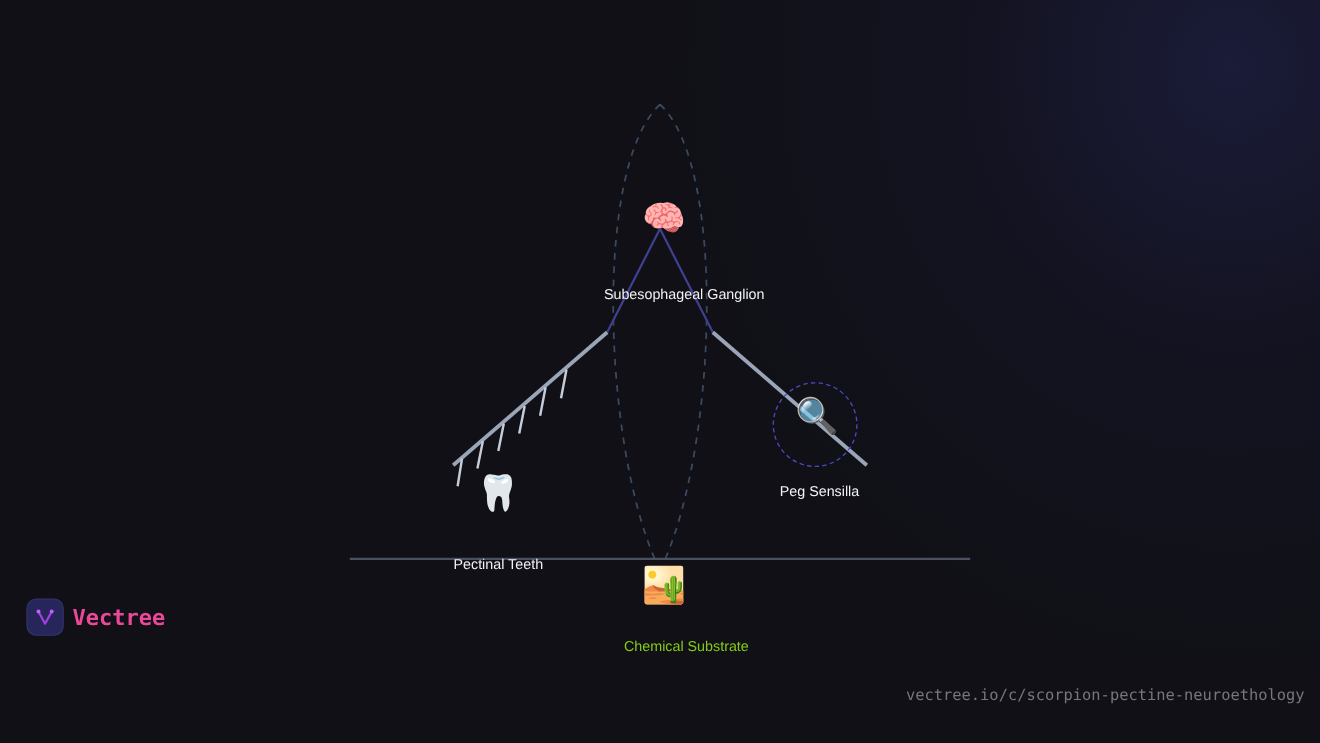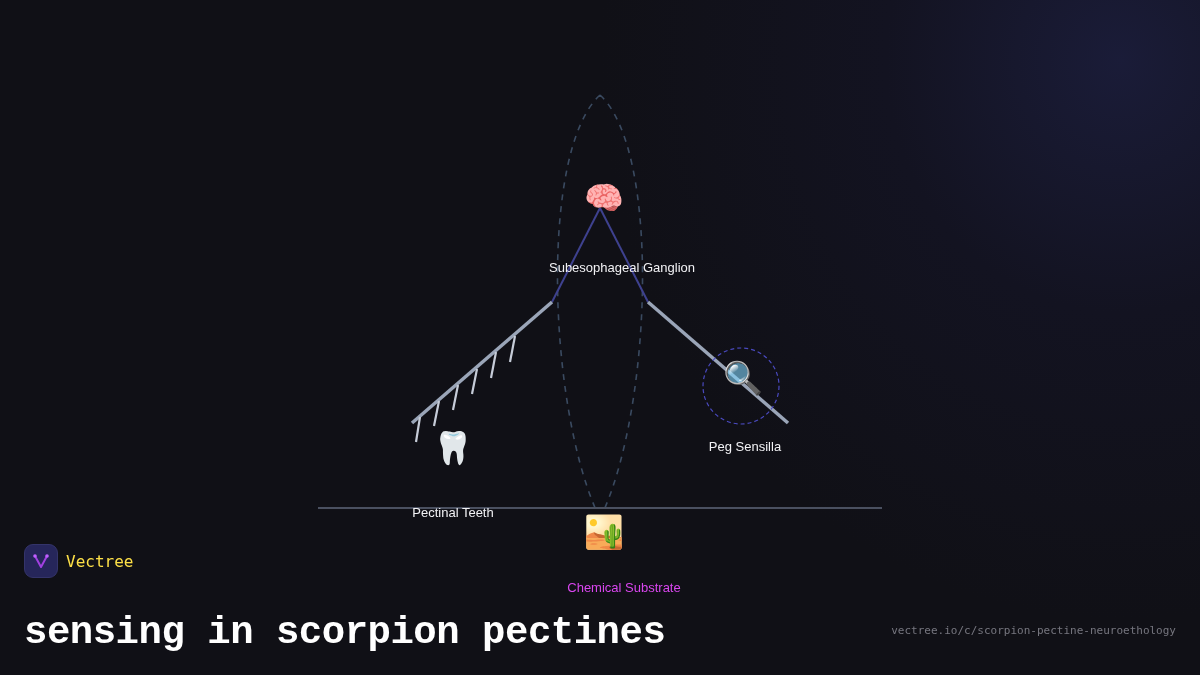--- a/index.html
+++ b/index.html
@@ -12,45 +12,45 @@
       position: absolute; inset: 0;
       background:
         radial-gradient(ellipse 520px 560px at 1120px 60px, rgba(28,30,62,0.85) 0%, rgba(22,22,44,0.5) 45%, rgba(16,16,22,0) 100%);
       pointer-events: none;
     }
     svg.diagram { position: absolute; left: 0; top: 0; }
     .node-label {
       position: absolute; transform: translateX(-50%);
       font-size: 13px; color: #f2f2f5; white-space: nowrap; margin-top: 32px;
     }
-    .node-label.dim { color: #d946ef; }
+    .node-label.dim { color: #84cc16; }
     .emoji {
       position: absolute; transform: translate(-50%, -50%);
       font-size: 32px; line-height: 1;
     }
     .brand {
       position: absolute; left: 24px; top: 544px; display: flex; align-items: center;
     }
     .brand-logo {
       width: 34px; height: 34px; border-radius: 9px; background: #26265a;
       border: 1px solid #34346a; display: flex; align-items: center; justify-content: center;
       box-sizing: border-box;
     }
     .brand-name {
-      margin-left: 8px; font-family: "DejaVu Sans Mono", monospace; font-weight: normal;
-      font-size: 16px; color: #fde047;
+      margin-left: 8px; font-family: "DejaVu Sans Mono", monospace; font-weight: bold;
+      font-size: 20px; color: #ec4899;
     }
     .title {
       position: absolute; left: 24px; top: 582px; margin: 0;
       font-family: "Liberation Mono", monospace; font-weight: bold;
       font-size: 39px; line-height: 34px; color: #ffffff; letter-spacing: -0.5px;
     }
     .url {
-      position: absolute; right: 24px; top: 624px;
-      font-family: "DejaVu Sans Mono", monospace; font-size: 11px; color: #76767f;
+      position: absolute; right: 14px; top: 624px;
+      font-family: "DejaVu Sans Mono", monospace; font-size: 14px; color: #76767f;
     }
   </style>
 </head>
 <body>
 
 <div class="bg-glow"></div>
 
 <svg class="diagram" width="1200" height="675">
 
   <path d="M600,95 C540,150 548,400 596,510 M600,95 C660,150 652,400 604,510" fill="none" stroke="#3a4a60" stroke-width="1.6" stroke-dasharray="6,6"></path>
@@ -94,16 +94,15 @@
       <path d="M4,5 L10,16 L16,5" fill="none" stroke="#a040e0" stroke-width="2" stroke-linecap="round" stroke-linejoin="round"></path>
       <circle cx="4" cy="5" r="1.8" fill="#c060ff"></circle>
       <circle cx="16" cy="5" r="1.8" fill="#c060ff"></circle>
     </svg>
   </div>
   <span class="brand-name">Vectree</span>
 </div>
 
 <h1 class="title">
   <br>
-  <span>sensing in scorpion pectines</span>
 </h1>
 
 <div class="url">vectree.io/c/scorpion-pectine-neuroethology</div>
 
 </body></html>

